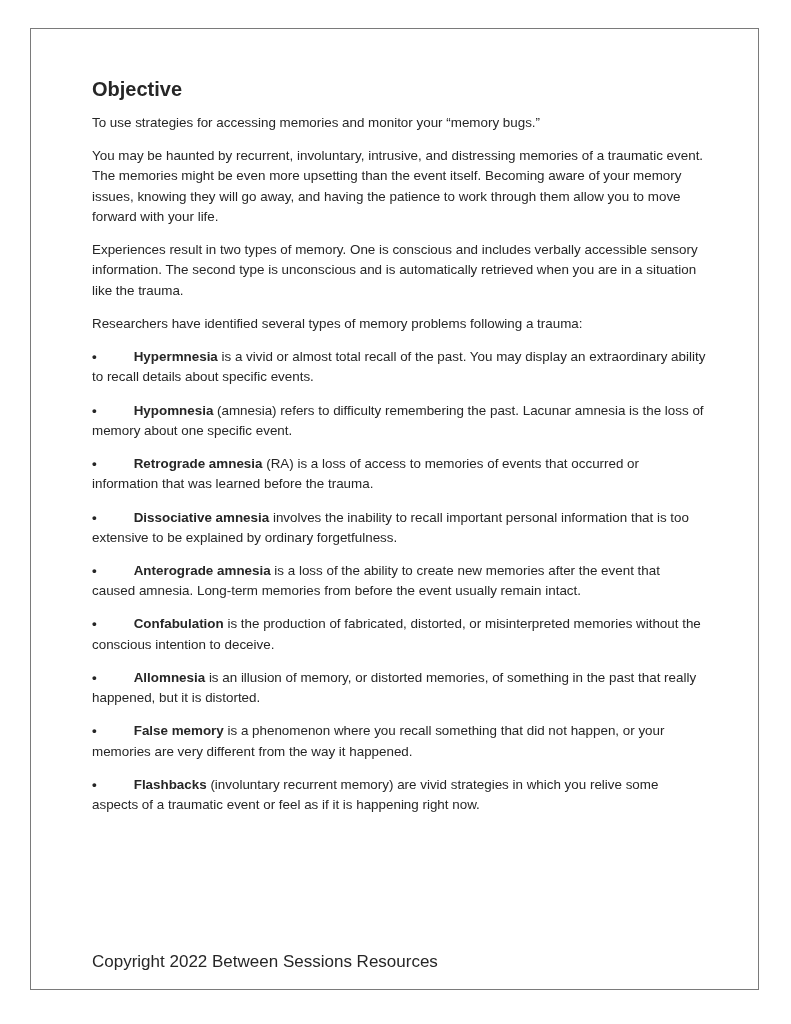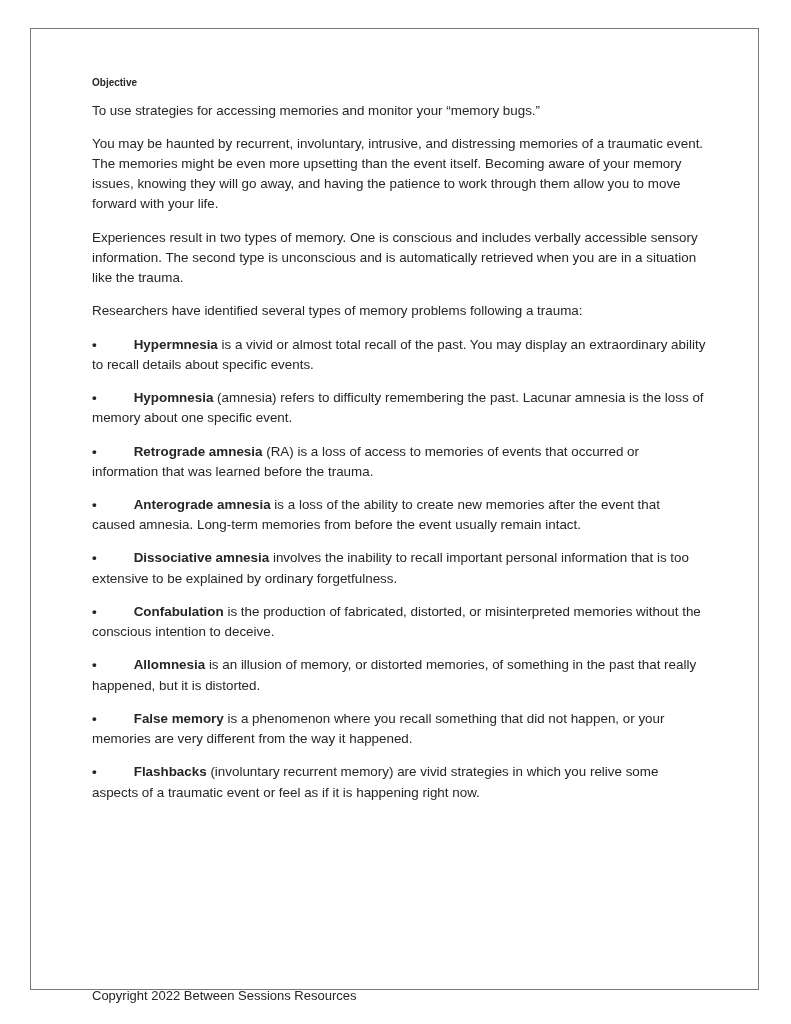--- a/index.html
+++ b/index.html
@@ -34,21 +34,21 @@
   }
   .doc-title {
     font-size: 23.5px;
     font-weight: 400;
     color: #383838;
     letter-spacing: 0.1px;
     margin: 0 0 16px 0;
     line-height: 1.25;
   }
   h2.section-heading {
-    font-size: 10px;
+    font-size: 20px;
     font-weight: 700;
     color: #262626;
     margin: 17px 0 11px 0;
     line-height: 1.25;
   }
   p.body-text {
     font-size: 13.4px;
     line-height: 1.51;
     margin: 0 0 13px 0;
     color: #262626;
@@ -63,22 +63,22 @@
     font-weight: 700;
     margin-right: 4px;
   }
   .bullet-term {
     font-weight: 700;
     padding-left: 33px;
   }
   .footer-text {
     position: absolute;
     left: 92px;
-    top: 988px;
-    font-size: 13px;
+    top: 952px;
+    font-size: 17px;
     color: #262626;
   }
 </style>
 </head>
 <body>
 
 <div class="page">
   <div class="page-border"></div>
 
   <div class="content">
@@ -89,23 +89,23 @@
     <p class="body-text">You may be haunted by recurrent, involuntary, intrusive, and distressing memories of a traumatic event. The memories might be even more upsetting than the event itself. Becoming aware of your memory issues, knowing they will go away, and having the patience to work through them allow you to move forward with your life.</p>
     <p class="body-text">Experiences result in two types of memory. One is conscious and includes verbally accessible sensory information. The second type is unconscious and is automatically retrieved when you are in a situation like the trauma.</p>
     <p class="body-text">Researchers have identified several types of memory problems following a trauma:</p>
 
     <p class="bullet-item"><span class="bullet-marker">•</span><span class="bullet-term">Hypermnesia</span><span> is a vivid or almost total recall of the past. You may display an extraordinary ability to recall details about specific events.</span></p>
 
     <p class="bullet-item"><span class="bullet-marker">•</span><span class="bullet-term">Hypomnesia</span><span> (amnesia) refers to difficulty remembering the past. Lacunar amnesia is the loss of memory about one specific event.</span></p>
 
     <p class="bullet-item"><span class="bullet-marker">•</span><span class="bullet-term">Retrograde amnesia</span><span> (RA) is a loss of access to memories of events that occurred or information that was learned before the trauma.</span></p>
 
+    <p class="bullet-item"><span class="bullet-marker">•</span><span class="bullet-term">Dissociative amnesia</span><span> involves the inability to recall important personal information that is too extensive to be explained by ordinary forgetfulness.</span></p>
+
     <p class="bullet-item"><span class="bullet-marker">•</span><span class="bullet-term">Anterograde amnesia</span><span> is a loss of the ability to create new memories after the event that caused amnesia. Long-term memories from before the event usually remain intact.</span></p>
-
-    <p class="bullet-item"><span class="bullet-marker">•</span><span class="bullet-term">Dissociative amnesia</span><span> involves the inability to recall important personal information that is too extensive to be explained by ordinary forgetfulness.</span></p>
 
     <p class="bullet-item"><span class="bullet-marker">•</span><span class="bullet-term">Confabulation</span><span> is the production of fabricated, distorted, or misinterpreted memories without the conscious intention to deceive.</span></p>
 
     <p class="bullet-item"><span class="bullet-marker">•</span><span class="bullet-term">Allomnesia</span><span> is an illusion of memory, or distorted memories, of something in the past that really happened, but it is distorted.</span></p>
 
 
     <p class="bullet-item"><span class="bullet-marker">•</span><span class="bullet-term">False memory</span><span> is a phenomenon where you recall something that did not happen, or your memories are very different from the way it happened.</span></p>
 
     <p class="bullet-item"><span class="bullet-marker">•</span><span class="bullet-term">Flashbacks</span><span> (involuntary recurrent memory) are vivid strategies in which you relive some aspects of a traumatic event or feel as if it is happening right now.</span></p>
   </div>

